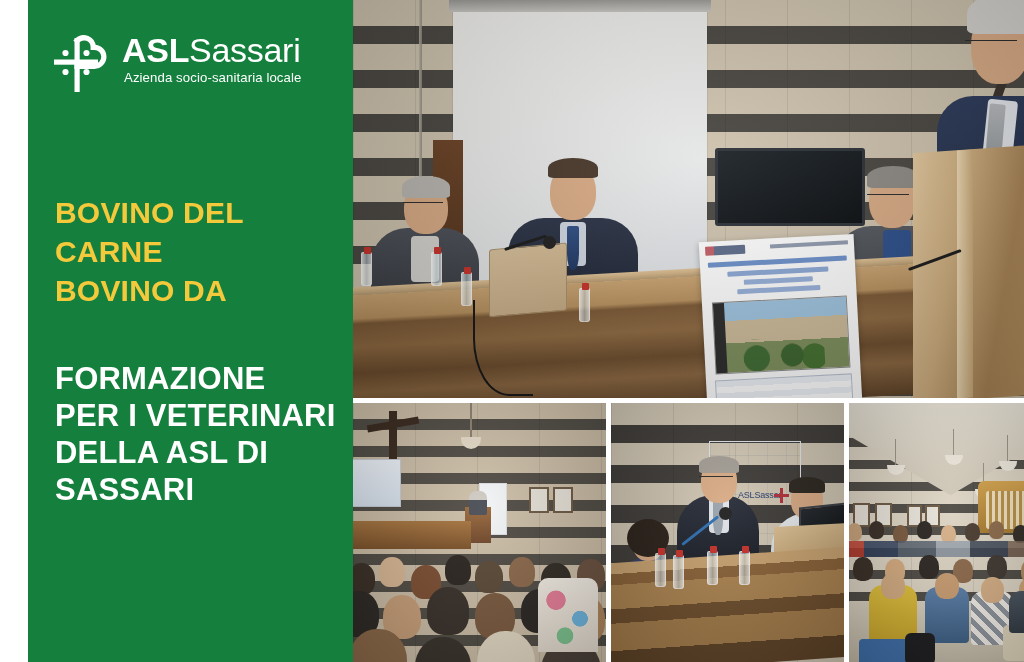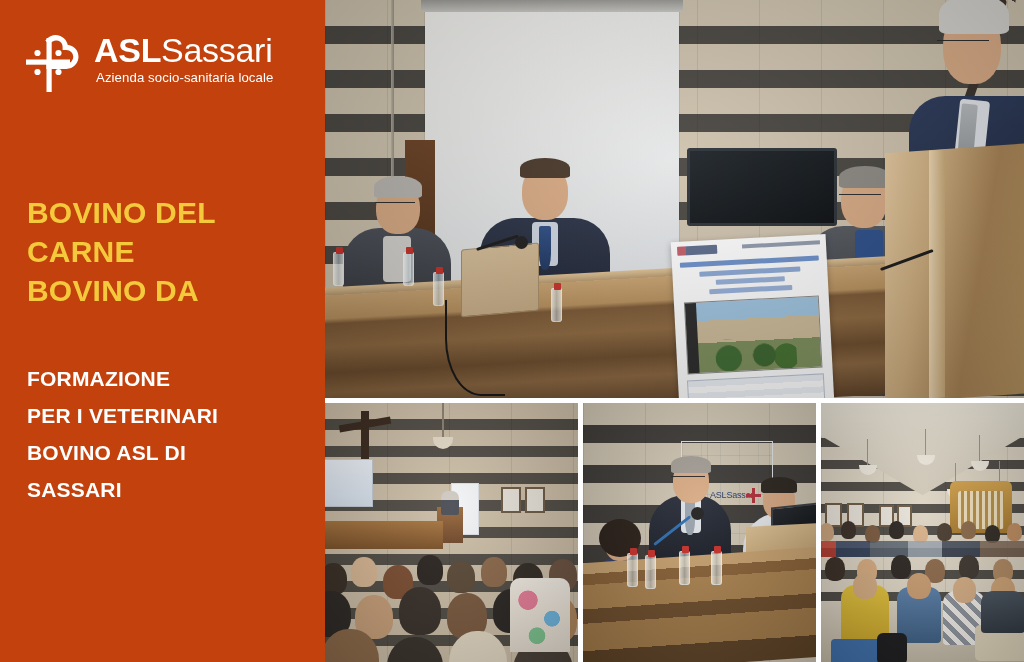--- a/index.html
+++ b/index.html
@@ -7,39 +7,39 @@
   body {
     width:1024px; height:662px;
     font-family:"Liberation Sans", sans-serif;
     overflow:hidden; position:relative;
   }
   .poster { position:relative; width:1024px; height:662px; display:flex; background:#fff; }
 
   
   .sidebar {
     width:325px; height:662px; flex:0 0 325px;
-    background:#c2410c; position:relative;
+    background:#15803d; position:relative;margin-left:28px;
   }
   .brand { position:absolute; left:26px; top:28px; display:flex; align-items:flex-start; }
   .brand-mark { width:58px; height:64px; flex:0 0 58px; margin-top:2px; }
   .brand-text { margin-left:10px; padding-top:4px; }
   .brand-title { font-size:34px; line-height:36px; color:#fff; letter-spacing:-0.3px; white-space:nowrap; }
   .brand-title .b-asl { font-weight:700; }
   .brand-title .b-sassari { font-weight:400; }
   .brand-sub { font-size:13.2px; line-height:16px; color:#ffffff; font-weight:400;
                letter-spacing:0.1px; margin-top:2px; padding-left:2px; white-space:nowrap; }
 
   .headline { position:absolute; left:27px; top:193px; width:290px; }
   .headline-line {
     color:#f5c93c; font-weight:700; font-size:30px; line-height:39px;
     letter-spacing:0.2px;
   }
   .subheadline { position:absolute; left:27px; top:360px; width:295px; }
   .subheadline-line {
-    color:#ffffff; font-weight:700; font-size:21px; line-height:37px;
+    color:#ffffff; font-weight:700; font-size:31px; line-height:37px;
     letter-spacing:0.2px;
   }
 
   
   .photos { width:699px; height:662px; flex:0 0 699px; position:relative; background:#fff; }
   .photo { position:absolute; overflow:hidden; background:#cfc6b8; }
 
   .p-main   { left:0;   top:0;   width:699px; height:398px; }
   .p-bl     { left:0;   top:403px; width:253px; height:259px; }
   .p-bm     { left:258px; top:403px; width:233px; height:259px; }
@@ -223,21 +223,21 @@
 
     <div class="headline">
       <div class="headline-line">BOVINO DEL</div>
       <div class="headline-line">CARNE</div>
       <div class="headline-line">BOVINO DA</div>
     </div>
 
     <div class="subheadline">
       <div class="subheadline-line">FORMAZIONE</div>
       <div class="subheadline-line">PER I VETERINARI</div>
-      <div class="subheadline-line">BOVINO ASL DI</div>
+      <div class="subheadline-line">DELLA ASL DI</div>
       <div class="subheadline-line">SASSARI</div>
     </div>
   </aside>
 
   <section class="photos">
 
     <figure class="photo p-main">
       <div class="scene">
         <div class="stonewall"></div>
         <div class="stone-seams"></div>

